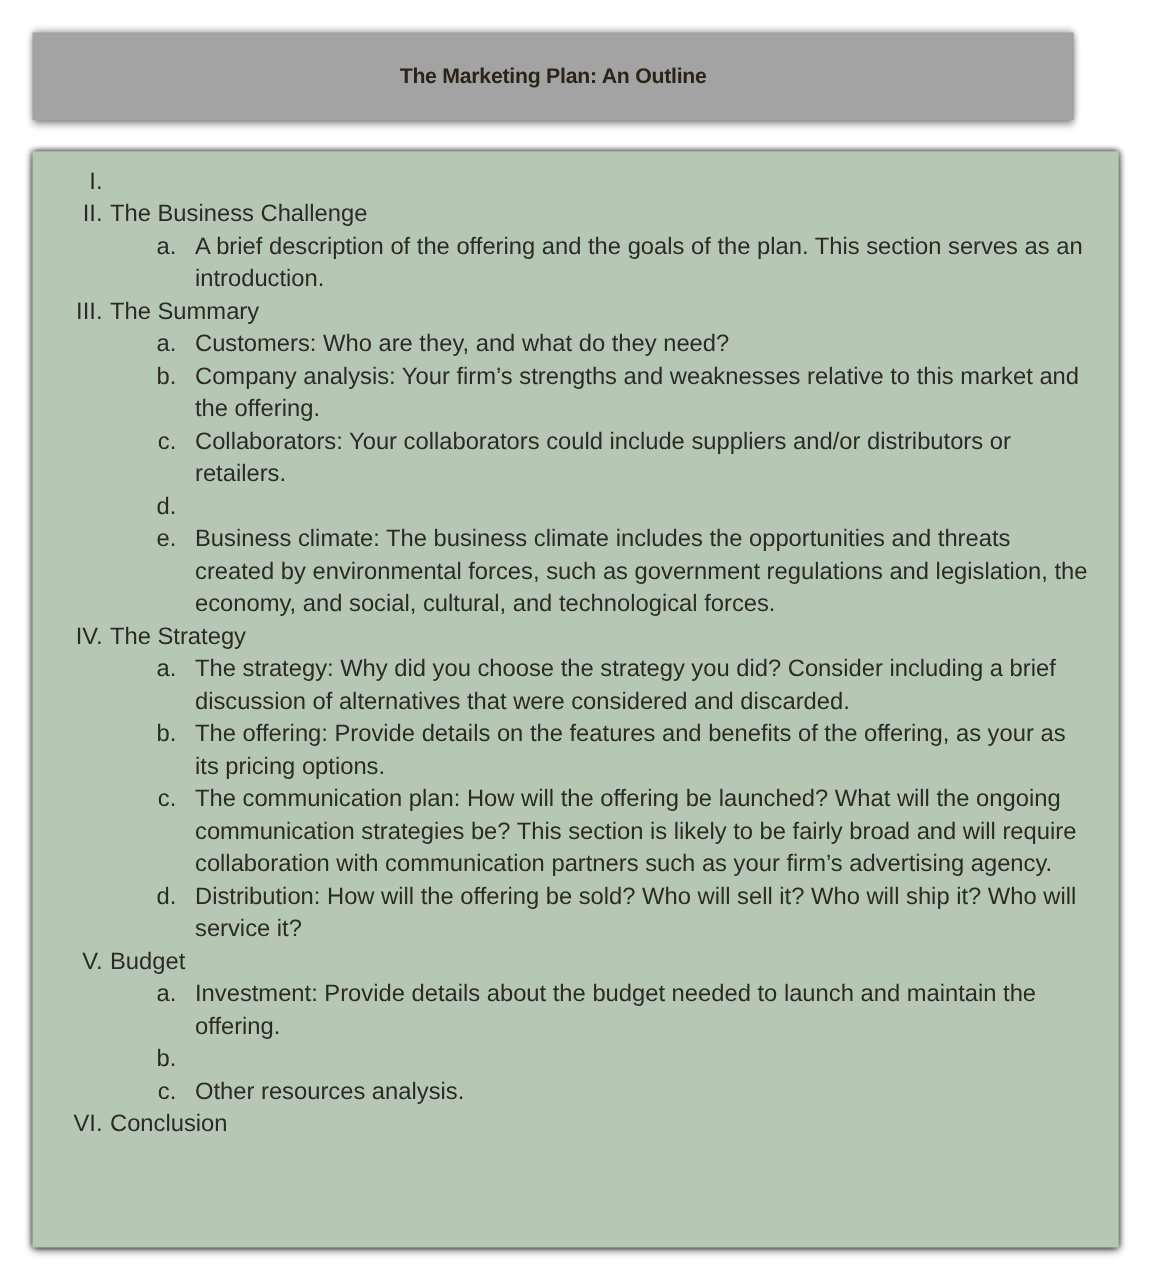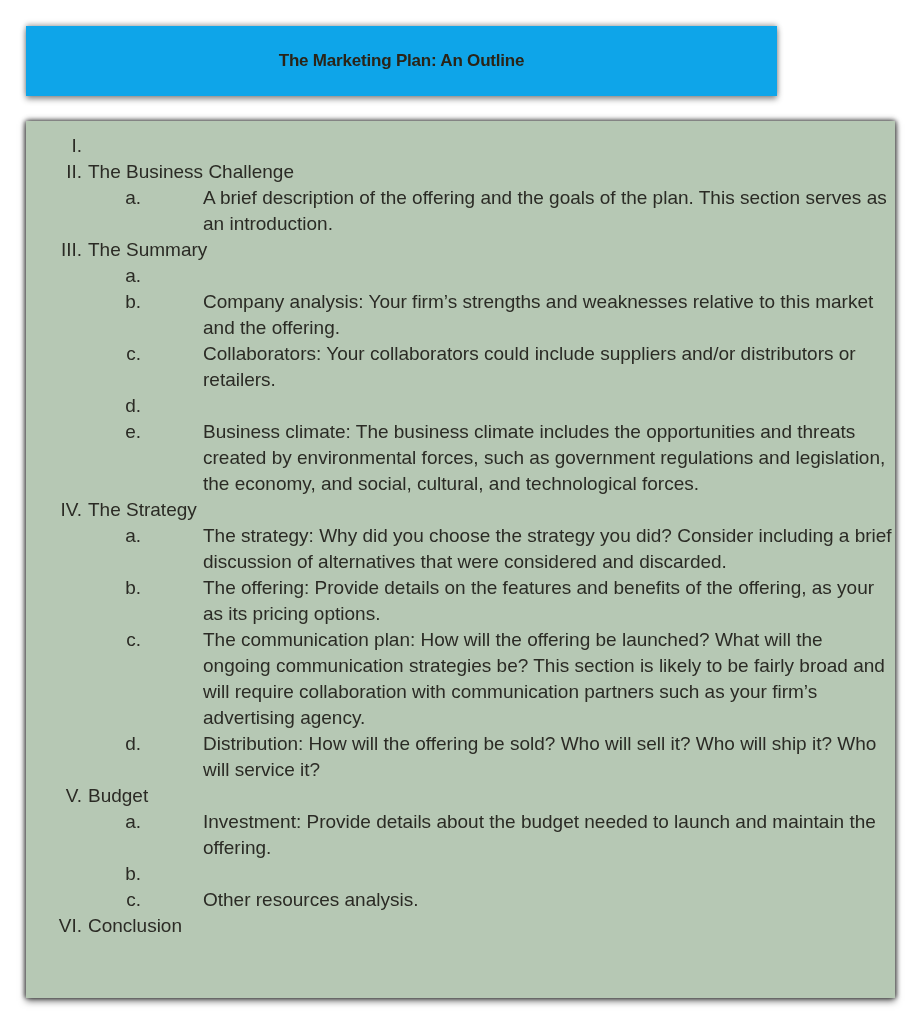--- a/index.html
+++ b/index.html
@@ -1,41 +1,41 @@
 <!DOCTYPE html>
 <html><head>
 <meta charset="utf-8">
 <style>
   html, body { margin: 0; padding: 0; }
   body {
     width: 921px; height: 1024px; background: #ffffff; position: relative; overflow: hidden;
     font-family: "Liberation Sans", sans-serif;
   }
   .title-bar {
-    position: absolute; left: 26px; top: 26px; width: 751px; height: 70px;
-    background: #0ea5e9;
+    position: absolute; left: 26px; top: 26px; width: 833px; height: 70px;
+    background: #a3a3a3;
     box-shadow: 0 3px 6px rgba(0,0,0,0.45), 0 -2px 5px rgba(0,0,0,0.25);
     display: flex; align-items: center; justify-content: center;
   }
   .title-text {
     font-weight: bold; font-size: 17px; color: #2a2418; letter-spacing: -0.2px;
   }
   .panel {
     position: absolute; left: 26px; top: 121px; width: 869px; height: 877px;
     background: #b6c8b4;
     box-shadow: 0 3px 7px rgba(0,0,0,0.55), -2px 0 4px rgba(0,0,0,0.35), 2px 0 4px rgba(0,0,0,0.35), 0 -2px 5px rgba(0,0,0,0.3);
   }
   .outline { position: absolute; left: 0; top: 12px; width: 869px; }
   .sec { position: relative; }
   .sec-row { display: flex; height: 26px; line-height: 26px; font-size: 19px; color: #2b2b25; }
   .sec-num { width: 62px; text-align: right; padding-right: 6px; box-sizing: border-box; }
   .sec-label { }
   .item { display: flex; font-size: 19px; line-height: 26px; color: #2b2b25; }
   .item-letter { width: 130px; text-align: right; padding-right: 15px; box-sizing: border-box; flex: none; }
-  .item-text { width: 720px; margin-left: 47px; }
+  .item-text { width: 720px; }
 </style>
 </head>
 <body>
 
 <div class="title-bar">
   <span class="title-text">The Marketing Plan: An Outline</span>
 </div>
 
 <div class="panel">
   <div class="outline">
@@ -57,20 +57,21 @@
         </div>
     </div>
 
     <div class="sec">
       <div class="sec-row">
           <span class="sec-num">III.</span>
           <span class="sec-label">The Summary</span>
         </div>
       <div class="item">
           <span class="item-letter">a.</span>
+          <span class="item-text">Customers: Who are they, and what do they need?</span>
         </div>
       <div class="item">
           <span class="item-letter">b.</span>
           <span class="item-text">Company analysis: Your firm’s strengths and weaknesses relative to this market and the offering.</span>
         </div>
       <div class="item">
           <span class="item-letter">c.</span>
           <span class="item-text">Collaborators: Your collaborators could include suppliers and/or distributors or retailers.</span>
         </div>
       <div class="item">

